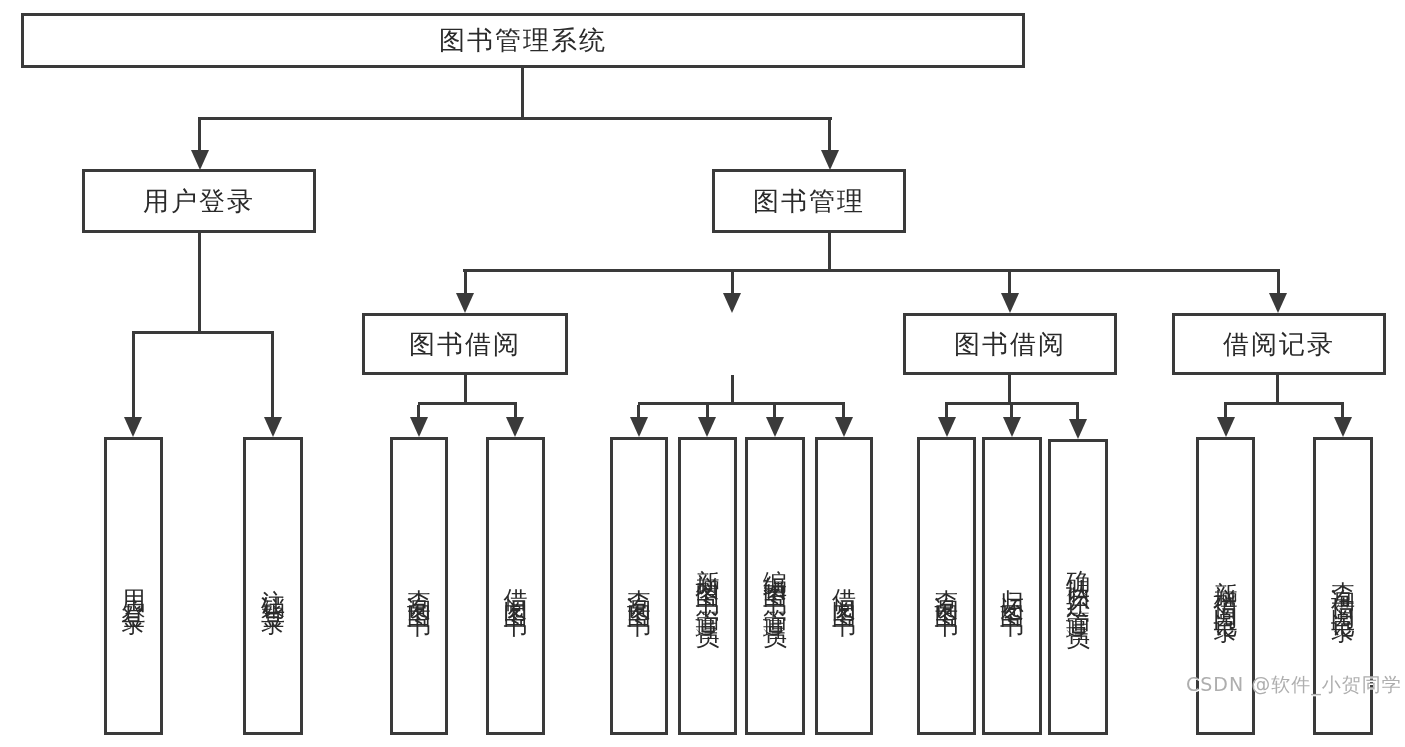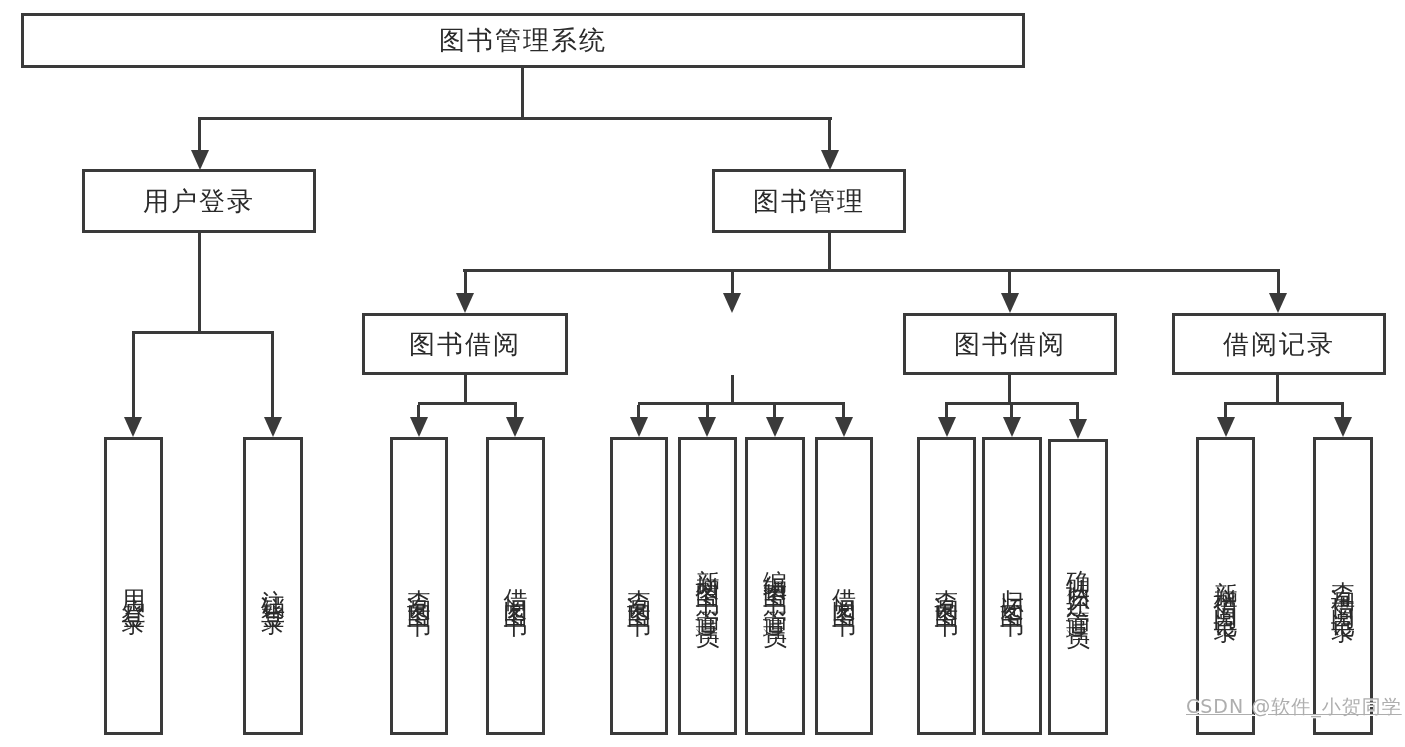--- a/index.html
+++ b/index.html
@@ -16,23 +16,23 @@
     writing-mode:vertical-rl;text-orientation:mixed;
     letter-spacing:8px;line-height:1;font-size:24px;
   }
   .vline,.hline{position:absolute;background:#3a3a3a;z-index:1;}
   .ah{
     position:absolute;width:0;height:0;z-index:1;
     border-left:9px solid transparent;border-right:9px solid transparent;
     border-top:20px solid #3a3a3a;
   }
   .watermark{
-    position:absolute;left:1186px;top:694px;z-index:6;
+    position:absolute;left:1186px;top:672px;z-index:6;
     font-size:19px;letter-spacing:1px;color:#aeaeae;
-    text-shadow:1px 1px 0 #ffffff;white-space:nowrap;text-decoration:underline;
+    text-shadow:1px 1px 0 #ffffff;white-space:nowrap;
   }
 </style>
 </head>
 <body>
 
 <div id="canvas">
 
   <div class="node" style="left:21px;top:13px;width:1004px;height:55px;">图书管理系统</div>
 
   <div class="node" style="left:82px;top:169px;width:234px;height:64px;">用户登录</div>

